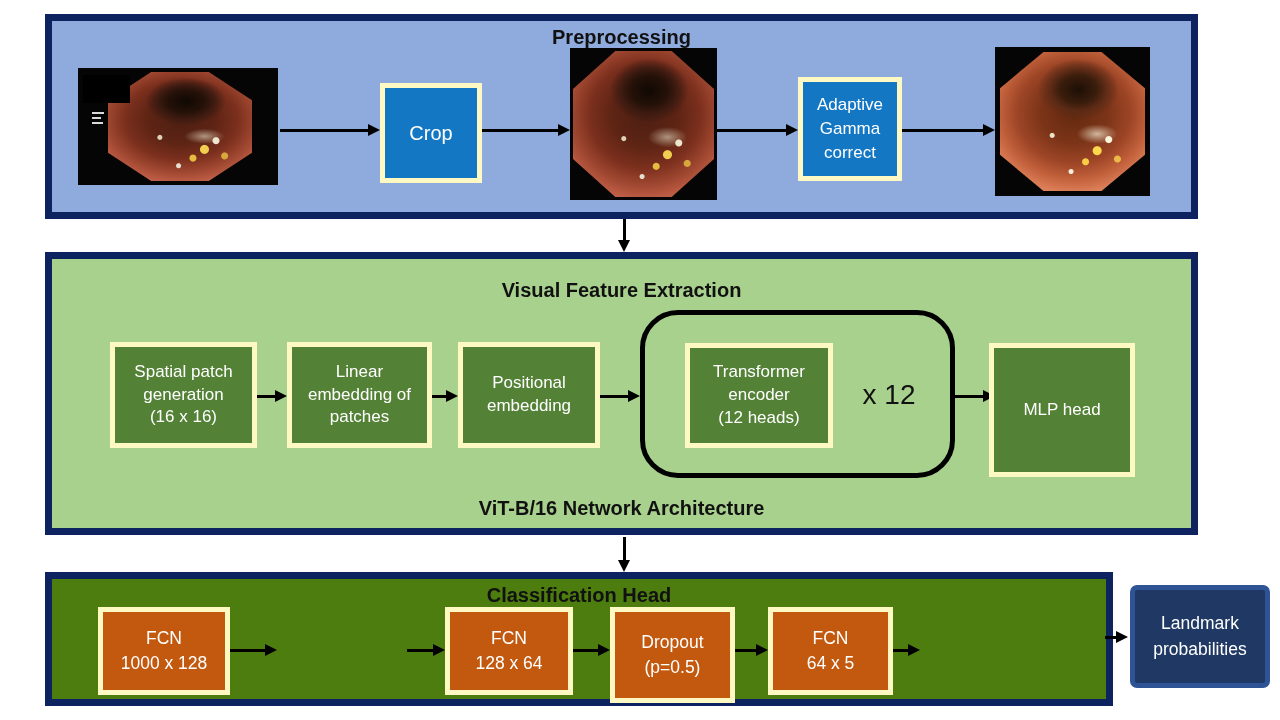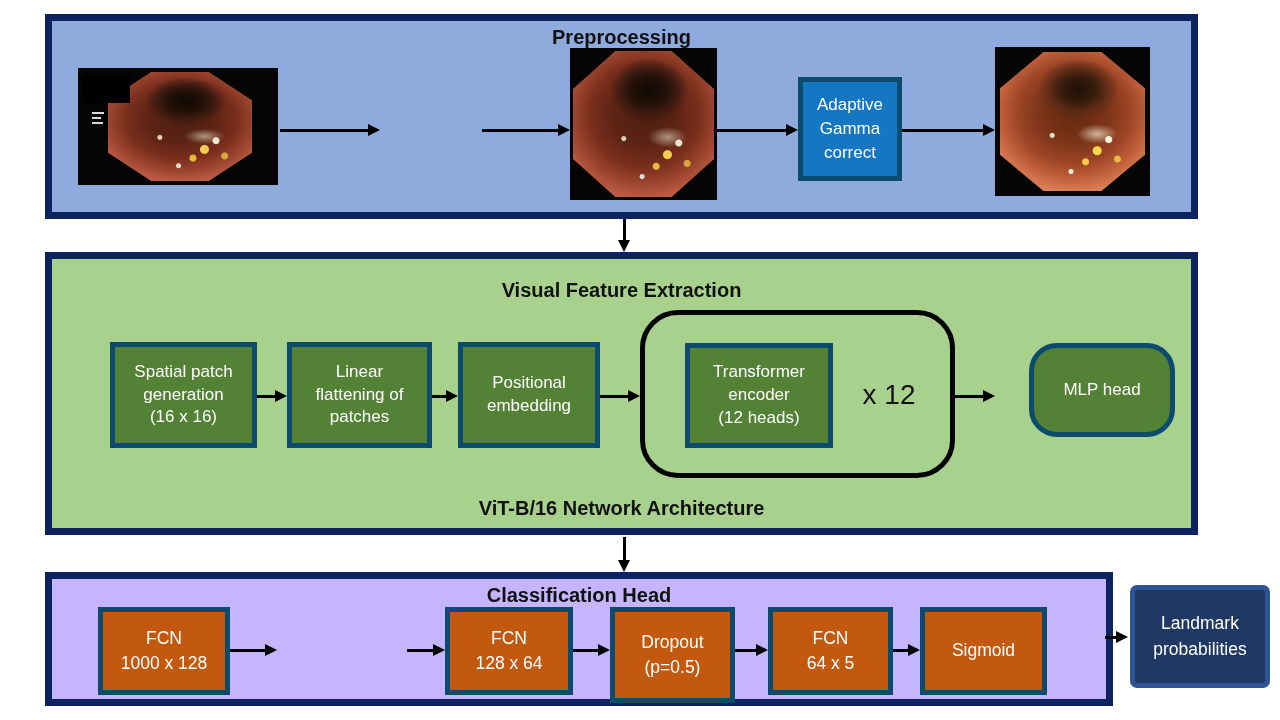--- a/index.html
+++ b/index.html
@@ -4,46 +4,46 @@
 <style>
   html,body{margin:0;padding:0;}
   body{
     width:1280px;height:720px;position:relative;background:#ffffff;
     font-family:"Liberation Sans", sans-serif;overflow:hidden;
   }
   
   .section{position:absolute;border:7px solid #0c2360;box-sizing:border-box;}
   #sec-pre  {left:45px;top:14px; width:1153px;height:205px;background:#8faadc;}
   #sec-feat {left:45px;top:252px;width:1153px;height:283px;background:#a9d18e;}
-  #sec-class{left:45px;top:572px;width:1068px;height:134px;background:#c4b5fd;}
+  #sec-class{left:45px;top:572px;width:1068px;height:134px;background:#4d7c0f;}
   .sec-title{position:absolute;left:0;right:0;text-align:center;
     font-weight:bold;font-size:20px;color:#111;}
   #sec-pre .sec-title{top:5px;}
   #sec-feat .sec-title{top:20px;}
   #sec-class .sec-title{top:5px;}
   .sec-subtitle{position:absolute;left:0;right:0;top:238px;text-align:center;
     font-weight:bold;font-size:20px;color:#111;}
 
   
-  .node{position:absolute;box-sizing:border-box;border:5px solid #0c4a6e;
+  .node{position:absolute;box-sizing:border-box;border:5px solid #fef9c3;
     color:#fff;display:flex;align-items:center;justify-content:center;
     text-align:center;white-space:pre-line;}
   .blue-node  {background:#1377c4;}
   .green-node {background:#538135;font-size:17px;line-height:1.35;}
   .orange-node{background:#c2590f;font-size:17.5px;line-height:1.45;}
 
   
   #crop-box {left:328px;top:62px;width:102px;height:100px;font-size:20px;}
   #gamma-box{left:746px;top:56px;width:104px;height:104px;font-size:17px;line-height:1.4;}
 
   
   #fx-box-0{left:58px; top:83px;width:147px;height:106px;}
   #fx-box-1{left:235px;top:83px;width:145px;height:106px;}
   #fx-box-2{left:406px;top:83px;width:142px;height:106px;}
-  #mlp-box {left:977px;top:84px;width:146px;height:94px;border-radius:28px;}
+  #mlp-box {left:937px;top:84px;width:146px;height:134px;}
   #repeat-group{position:absolute;left:588px;top:51px;width:315px;height:168px;
     border:5px solid #000;border-radius:38px;box-sizing:border-box;}
   #transformer-box{left:40px;top:28px;width:148px;height:105px;}
   #repeat-label{position:absolute;left:188px;top:64px;width:112px;text-align:center;
     font-size:28px;color:#111;}
 
   
   #cl-box-0{left:46px; top:28px;width:132px;height:88px;}
   #cl-box-1{left:225px;top:28px;width:130px;height:88px;}
   #cl-box-2{left:393px;top:28px;width:128px;height:88px;}
@@ -134,20 +134,21 @@
     <div class="mask"></div>
     <div class="cam-marks">
         <span></span>
         <span></span>
         <span></span>
       </div>
   </div>
 
   <div class="arrow-h" id="p-a1"></div>
 
+  <div class="node blue-node" id="crop-box">Crop</div>
 
   <div class="arrow-h" id="p-a2"></div>
 
   <div class="frame" id="img2">
     <div class="endo endo-dark"></div>
   </div>
 
   <div class="arrow-h" id="p-a3"></div>
 
   <div class="node blue-node" id="gamma-box">Adaptive
@@ -165,21 +166,21 @@
 
 <div class="section" id="sec-feat">
   <div class="sec-title">Visual Feature Extraction</div>
 
   <div class="node green-node" id="fx-box-0">Spatial patch
 generation
 (16 x 16)</div>
   <div class="arrow-h" id="f-a1"></div>
 
   <div class="node green-node" id="fx-box-1">Linear
-flattening of
+embedding of
 patches</div>
   <div class="arrow-h" id="f-a2"></div>
 
   <div class="node green-node" id="fx-box-2">Positional
 embedding</div>
   <div class="arrow-h" id="f-a3"></div>
 
   <div id="repeat-group">
     <div class="node green-node" id="transformer-box">Transformer
 encoder
@@ -210,19 +211,18 @@
   <div class="arrow-h" id="c-a3"></div>
 
   <div class="node orange-node" id="cl-box-3">Dropout
 (p=0.5)</div>
   <div class="arrow-h" id="c-a4"></div>
 
   <div class="node orange-node" id="cl-box-4">FCN
 64 x 5</div>
   <div class="arrow-h" id="c-a5"></div>
 
-  <div class="node orange-node" id="cl-box-5">Sigmoid</div>
 </div>
 
 <div class="arrow-h" id="out-a"></div>
 
 <div id="landmark-box">Landmark
 probabilities</div>
 
 </body></html>

